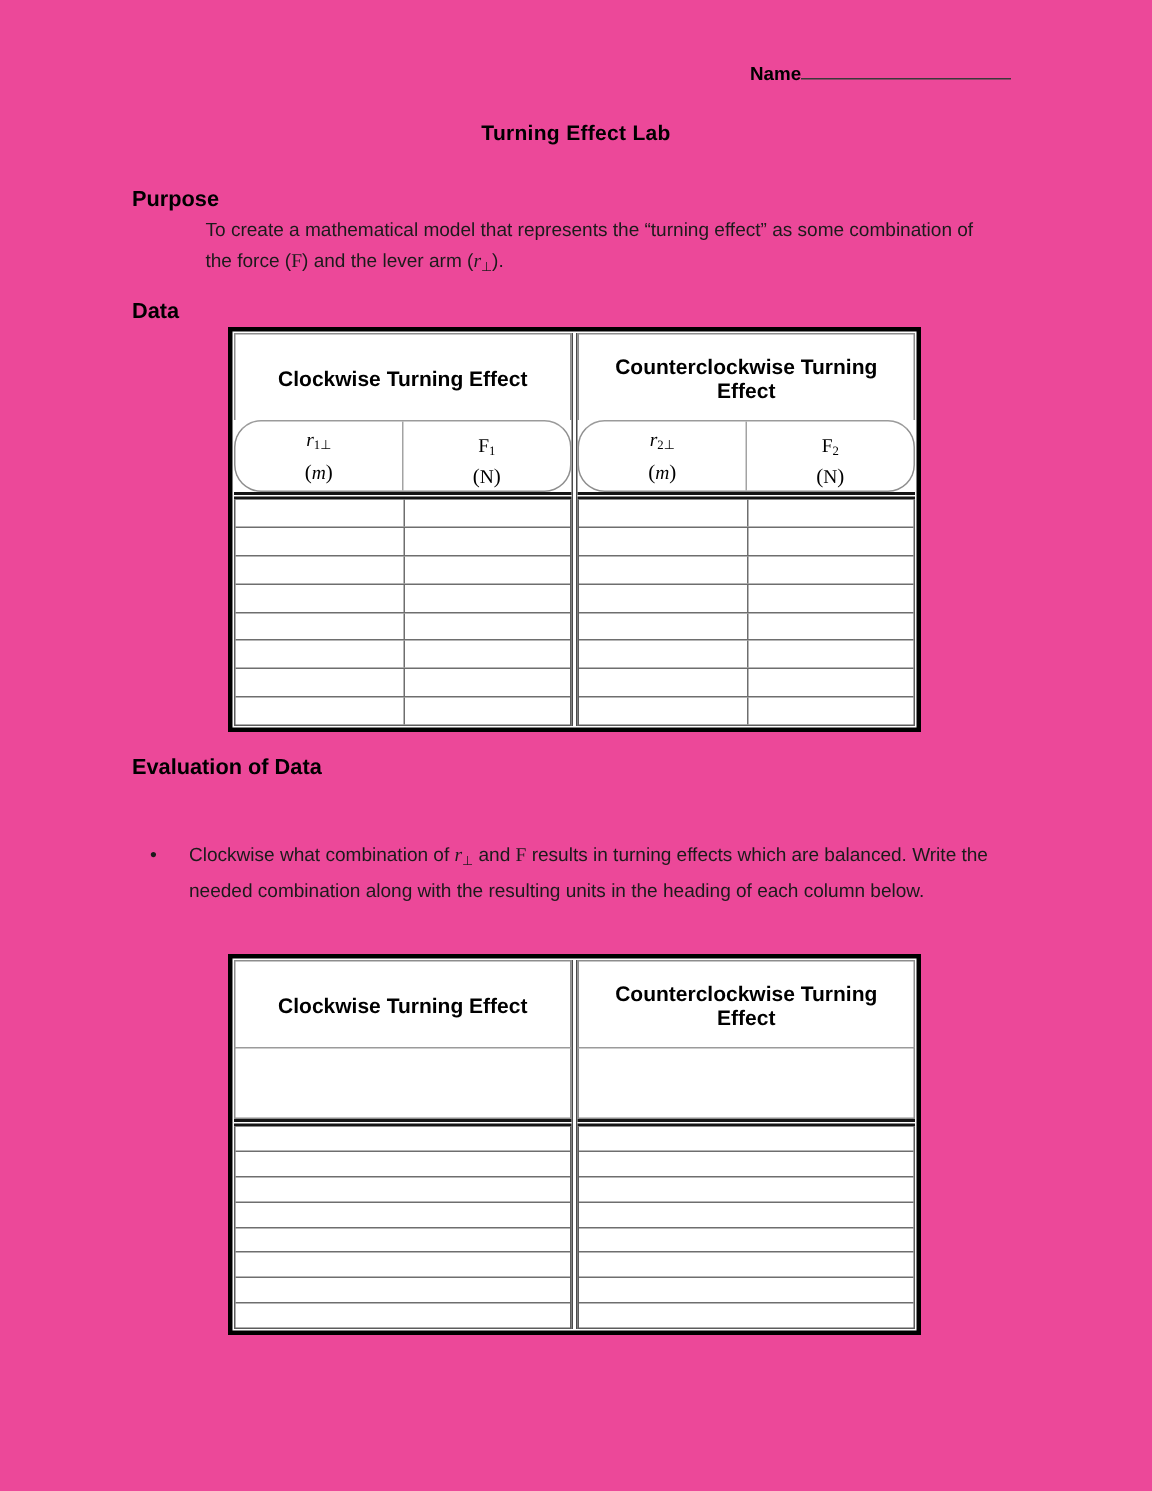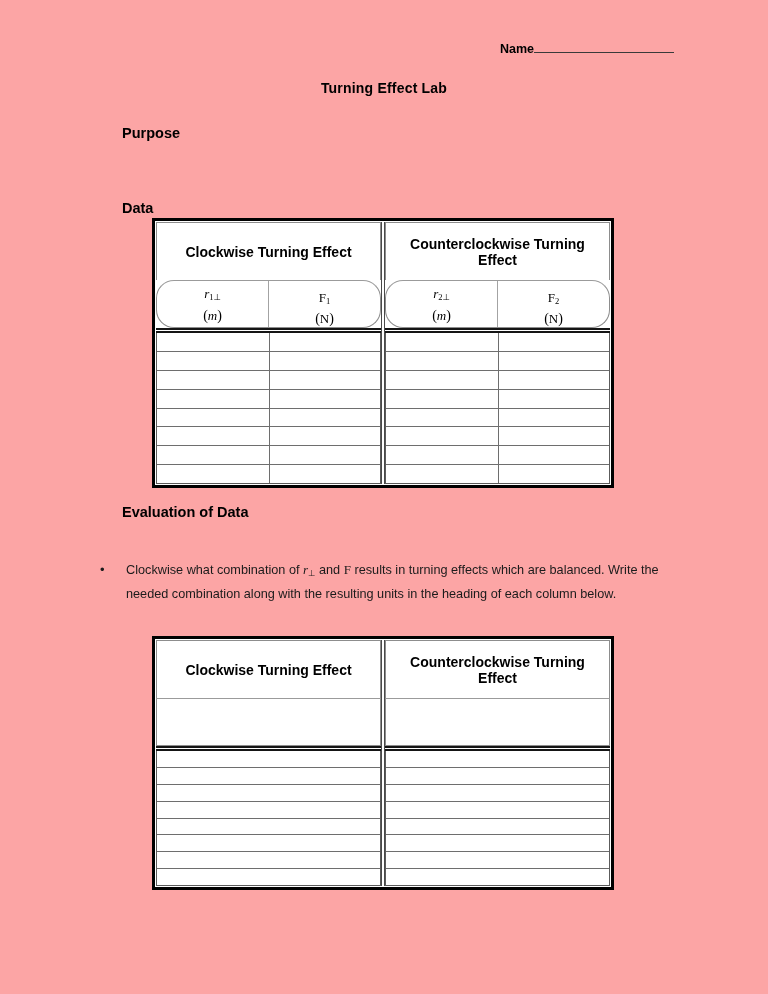--- a/index.html
+++ b/index.html
@@ -12,21 +12,21 @@
     height: 994px;
     position: relative;
     font-family: "Liberation Sans", sans-serif;
     color: #000000;
     overflow: hidden;
   }
 
   .page {
     position: absolute;
     inset: 0;
-    background: #fca5a5;
+    background: #ec4899;
   }
 
   
   .name-block {
     position: absolute;
     left: 500px;
     top: 41px;
     width: 200px;
     font-size: 12.5px;
     font-weight: bold;
@@ -58,21 +58,20 @@
     font-weight: bold;
     letter-spacing: 0.2px;
   }
 
   
   .h-section {
     position: absolute;
     left: 88px;
     font-size: 14.5px;
     font-weight: bold;
-    margin-left: 34px;
   }
   #purpose-heading    { top: 125px; }
   #data-heading       { top: 200px; }
   #evaluation-heading { top: 504px; }
 
   
   .body-text {
     position: absolute;
     font-size: 12.7px;
     line-height: 19.5px;
@@ -246,20 +245,23 @@
     <div class="line-row">
       <span>Name</span>
       <span class="rule rule-name"></span>
     </div>
   </div>
 
   <div class="doc-title">Turning Effect Lab</div>
 
   <div class="h-section" id="purpose-heading">Purpose</div>
 
+  <div class="body-text" id="purpose-body">
+    <span>To create a mathematical model that represents the “turning effect” as some combination of the force (</span><span class="mi-up">F</span><span>) and the lever arm (</span><span class="mi">r</span><span class="perp">⊥</span><span>).</span>
+  </div>
 
   <div class="h-section" id="data-heading">Data</div>
 
   <div class="tbl-frame" id="data-table">
 
     <div class="tbl-half left">
       <div class="hdr-cellrow hdr-title">
         <span>Clockwise Turning Effect</span>
       </div>
       <div class="hdr-cellrow sym-row">

